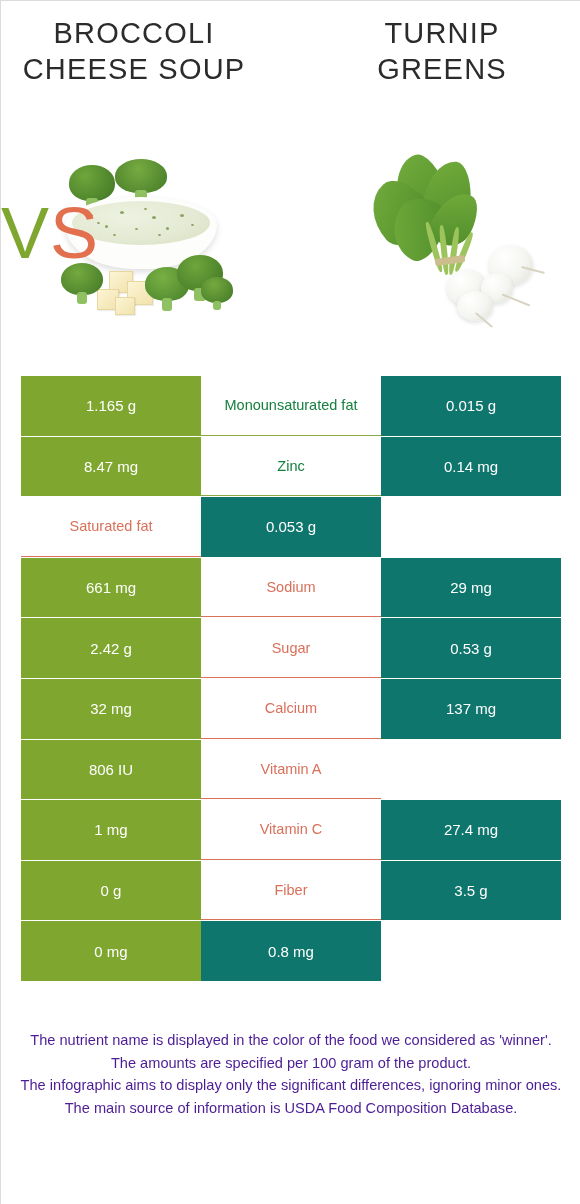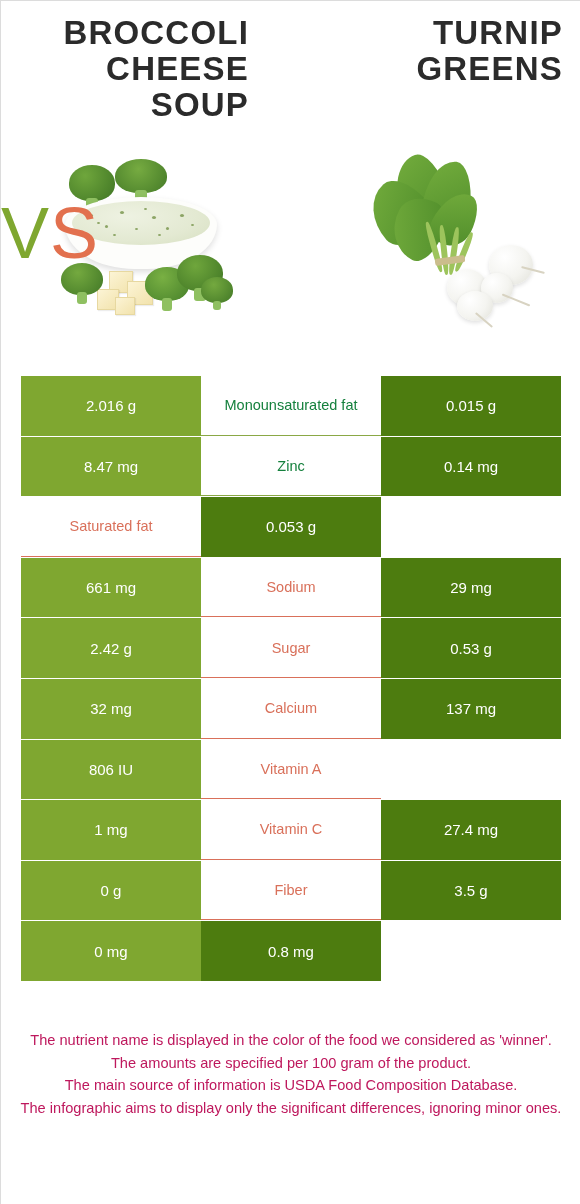--- a/index.html
+++ b/index.html
@@ -25,24 +25,24 @@
   .titles {
     position: absolute;
     top: 14px;
     left: 0;
     width: 580px;
     height: 120px;
     display: flex;
   }
   .title {
     width: 290px;
-    text-align: right;
-    font-size: 33px;
+    text-align: center;
+    font-size: 29px;
     line-height: 36px;
-    font-weight: 700;
+    font-weight: 400;
     letter-spacing: 1.2px;
     color: #2b2b2b;
     text-transform: uppercase;
     padding: 0 18px;
     box-sizing: border-box;
   }
   .title-left { padding-right: 42px; }
   .title-right { padding-left: 30px; }
 
   
@@ -177,21 +177,21 @@
     align-items: center;
     justify-content: center;
     font-size: 15px;
     box-sizing: border-box;
   }
   .cell-left {
     background: #7FA730;
     color: #ffffff;
   }
   .cell-right {
-    background: #4d7c0f;
+    background: #0f766e;
     color: #ffffff;
   }
   .cell-mid {
     background: #ffffff;
     font-size: 14.5px;
     border-bottom: 1px solid transparent;
   }
   .row.win-left .cell-mid { color: #15803d; border-bottom-color: #8aa845; }
   .row.win-right .cell-mid { color: #d9705a; border-bottom-color: #d9705a; }
   .row:last-child .cell-mid { border-bottom-color: transparent; }
@@ -200,21 +200,21 @@
   .footer {
     position: absolute;
     left: 0;
     top: 1028px;
     width: 580px;
     padding: 0 18px;
     box-sizing: border-box;
     text-align: center;
     font-size: 14.6px;
     line-height: 22.5px;
-    color: #be185d;
+    color: #4c1d95;
   }
   .footer div { white-space: normal; }
 </style>
 </head>
 <body>
 
 <div class="page">
 
   <div class="titles">
     <div class="title title-left">Broccoli Cheese Soup</div>
@@ -282,21 +282,21 @@
 
       <div class="root" style="left:160px;top:122px;width:24px;transform:rotate(14deg);"></div>
       <div class="root" style="left:140px;top:152px;width:30px;transform:rotate(22deg);"></div>
       <div class="root" style="left:112px;top:172px;width:22px;transform:rotate(40deg);"></div>
     </div>
   </div>
 
   <div class="table">
 
     <div class="row win-left">
-      <div class="cell cell-left">2.016 g</div>
+      <div class="cell cell-left">1.165 g</div>
       <div class="cell cell-mid">Monounsaturated fat</div>
       <div class="cell cell-right">0.015 g</div>
     </div>
 
     <div class="row win-left">
       <div class="cell cell-left">8.47 mg</div>
       <div class="cell cell-mid">Zinc</div>
       <div class="cell cell-right">0.14 mg</div>
     </div>
 
@@ -343,17 +343,17 @@
     <div class="row win-right">
       <div class="cell cell-left">0 mg</div>
       <div class="cell cell-right">0.8 mg</div>
     </div>
 
   </div>
 
   <div class="footer">
     <div>The nutrient name is displayed in the color of the food we considered as 'winner'.</div>
     <div>The amounts are specified per 100 gram of the product.</div>
+    <div>The infographic aims to display only the significant differences, ignoring minor ones.</div>
     <div>The main source of information is USDA Food Composition Database.</div>
-    <div>The infographic aims to display only the significant differences, ignoring minor ones.</div>
   </div>
 
 </div>
 
 </body></html>

